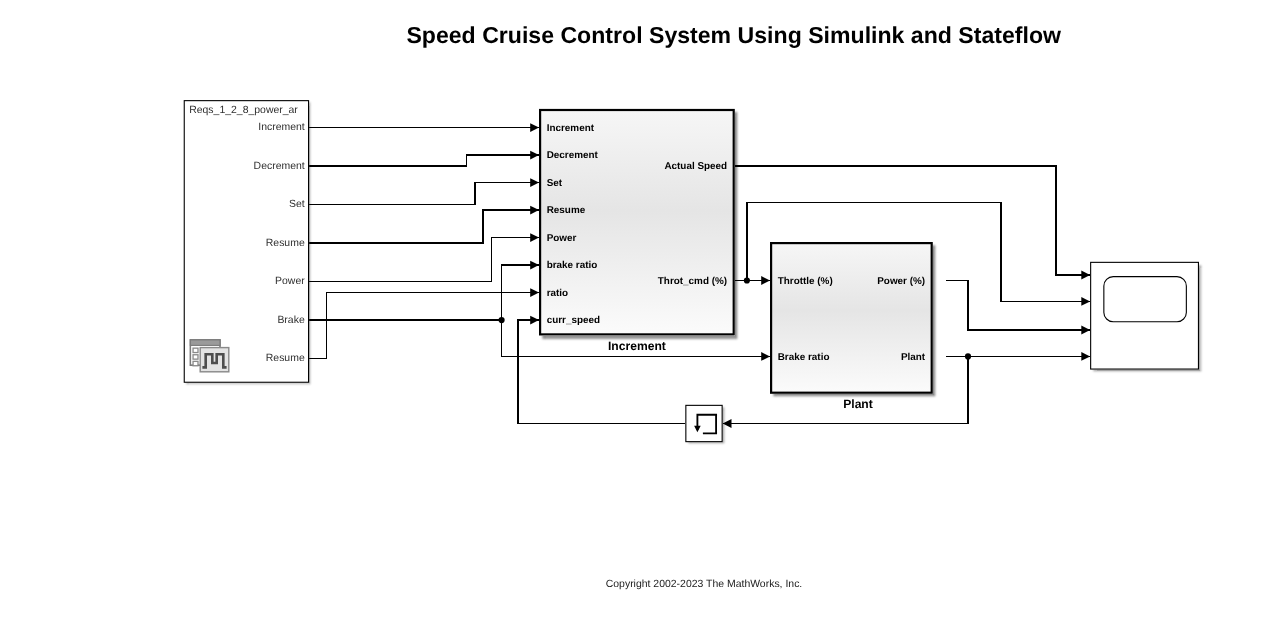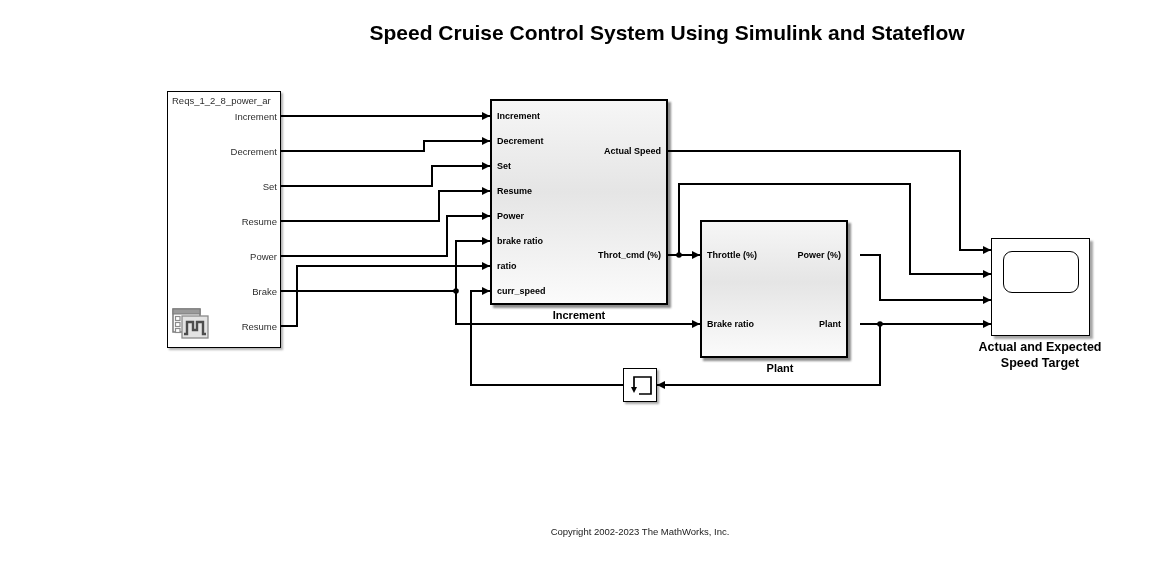--- a/index.html
+++ b/index.html
@@ -131,24 +131,20 @@
     <span class="port-in" style="top:33px">Throttle (%)</span>
     <span class="port-in" style="top:102px">Brake ratio</span>
     <span class="port-out" style="top:33px">Power (%)</span>
     <span class="port-out" style="top:102px">Plant</span>
   </div>
   <div class="block-label" style="left:780px;top:362px">Plant</div>
 
   <div class="block scope">
     <div class="scope-screen"></div>
   </div>
-  <div class="scope-label">
-    <div>Actual and Expected</div>
-    <div>Speed Target</div>
-  </div>
 
   <div class="block memory">
     <svg class="icon-svg" style="left:3px;top:3px" width="26" height="26">
       <polyline points="7,22 7,8 24,8 24,25 12,25" fill="none" stroke="#000" stroke-width="1.7" transform="translate(0,-3)"></polyline>
       <polygon points="4,18 10,18 7,24" fill="#000" transform="translate(0,-3)"></polygon>
     </svg>
   </div>
 
   <div class="copyright">Copyright 2002-2023 The MathWorks, Inc.</div>
 

